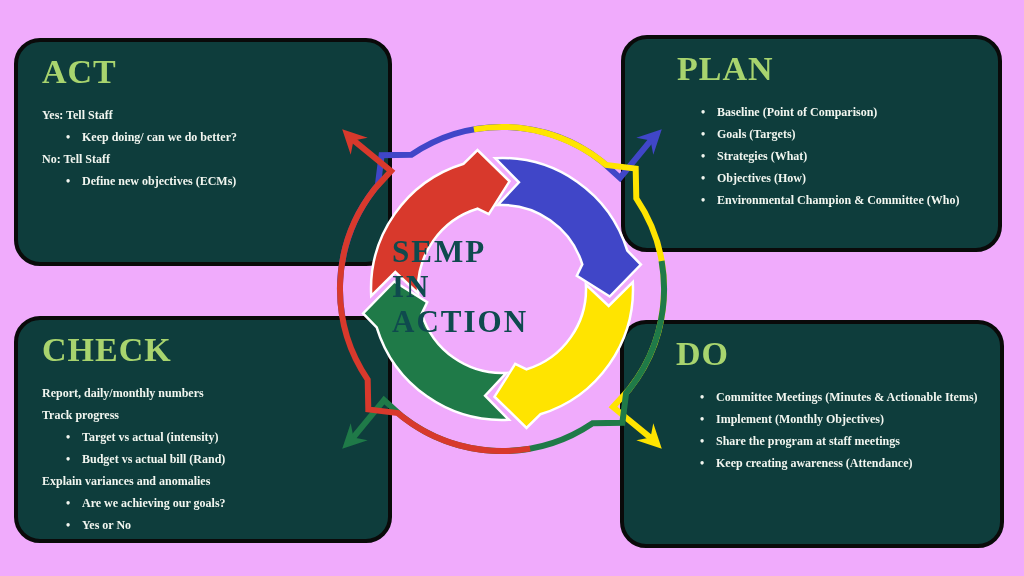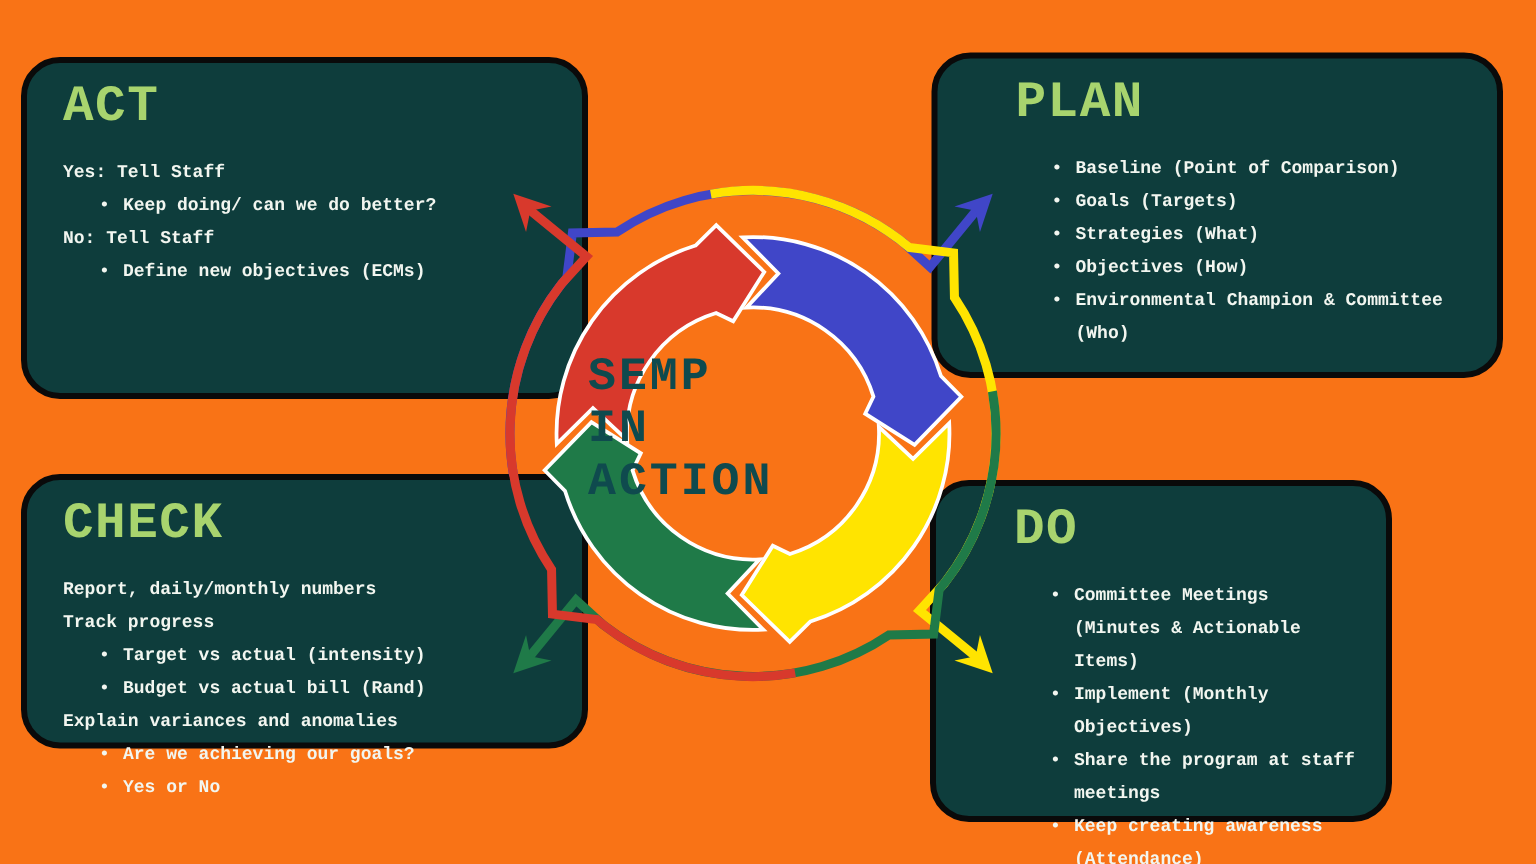--- a/index.html
+++ b/index.html
@@ -1,30 +1,30 @@
 <!DOCTYPE html>
 <html><head>
 <meta charset="utf-8">
 <style>
   html,body{margin:0;padding:0;background:#ffffff;}
   .stage{
-    position:relative;width:1024px;height:576px;background:#f97316;
-    overflow:hidden;font-family:Liberation Mono, monospace;
+    position:relative;width:1024px;height:576px;background:#f0abfc;
+    overflow:hidden;font-family:Liberation Serif, serif;
   }
   
   .panel{
     position:absolute;box-sizing:border-box;
     background:#0e3d3c;border:4px solid #0a0a0a;border-radius:26px;
     color:#f2f6f0;padding:10px 14px 0 24px;z-index:1;
   }
   .panel-right{padding-left:52px;}
   #panel-act{left:14px;top:38px;width:378px;height:228px;}
   #panel-plan{left:621px;top:35px;width:381px;height:217px;}
-  #panel-check{left:14px;top:316px;width:378px;height:183px;}
-  #panel-do{left:620px;top:320px;width:308px;height:228px;}
+  #panel-check{left:14px;top:316px;width:378px;height:227px;}
+  #panel-do{left:620px;top:320px;width:384px;height:228px;}
   .panel-title{
     margin:0 0 12px 0;font-size:34px;line-height:40px;font-weight:800;
     letter-spacing:1px;color:#a8d46e;
   }
   .panel-lines{
     list-style:none;margin:0;padding:0;font-size:12px;line-height:22px;font-weight:700;
   }
   .panel-lines li.plain{margin:0;}
   .panel-lines li.bullet{position:relative;margin-left:24px;padding-left:16px;}
   .panel-lines li.bullet::before{content:"\2022";position:absolute;left:0;top:0;}

